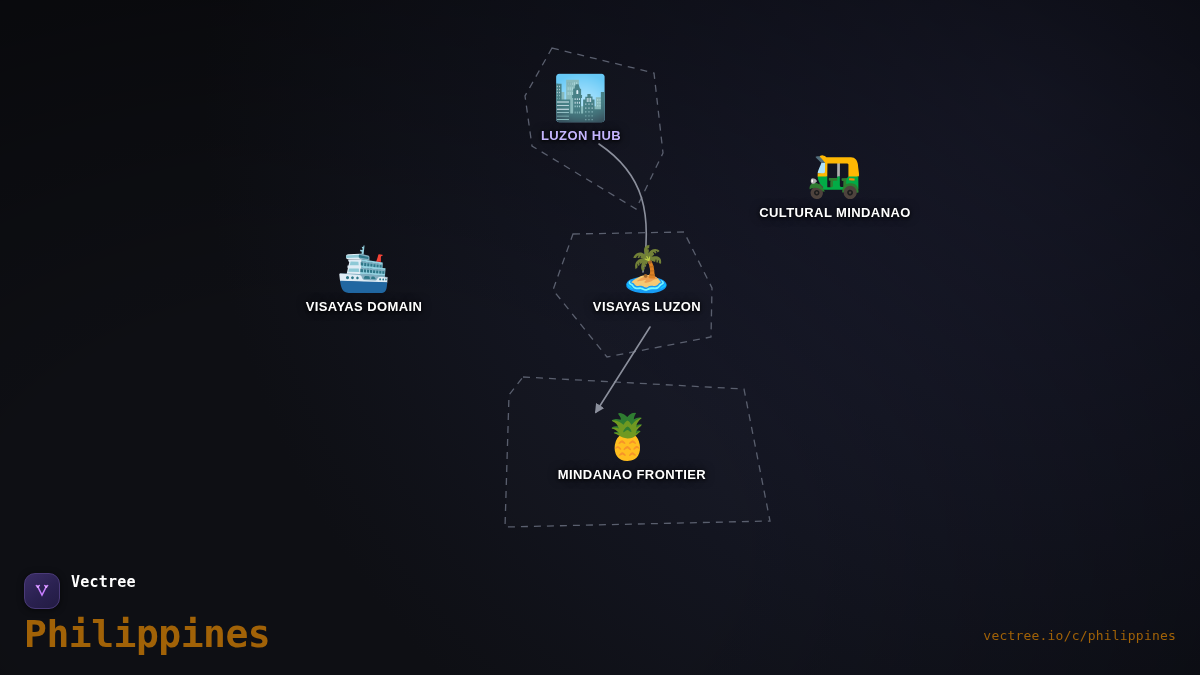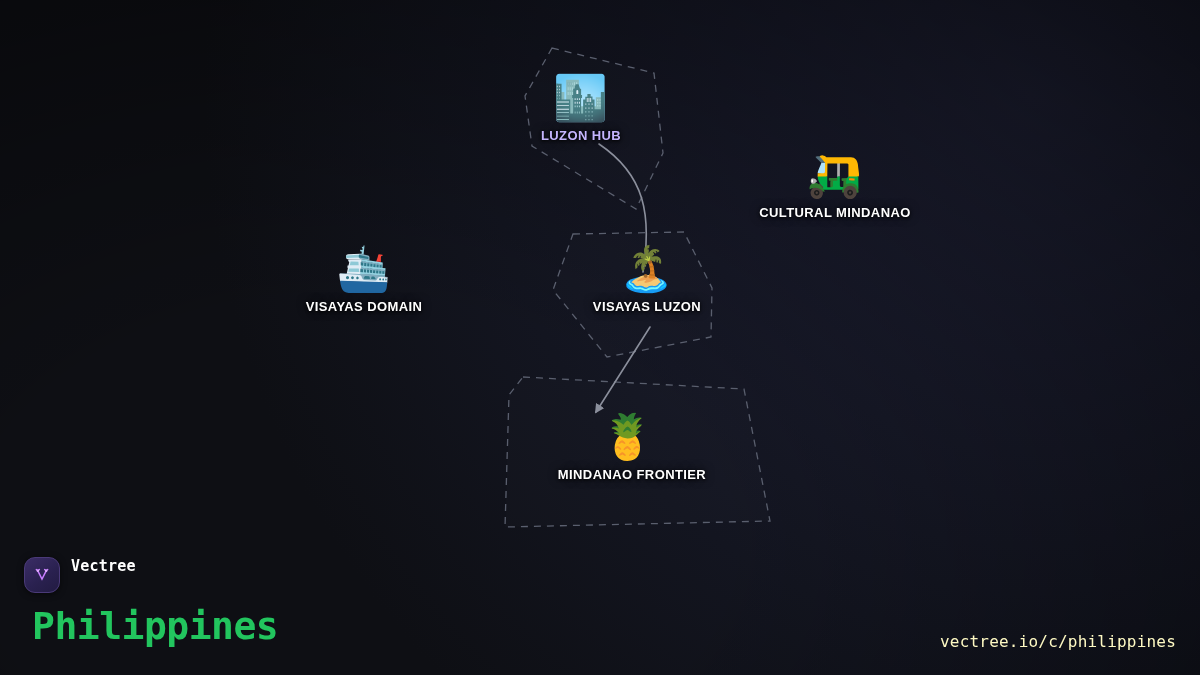--- a/index.html
+++ b/index.html
@@ -105,32 +105,32 @@
     font-family: "DejaVu Sans Mono", monospace;
     font-size: 15px;
     font-weight: 700;
     color: #ffffff;
     letter-spacing: 0.2px;
   }
   #page-title {
     font-family: "DejaVu Sans Mono", monospace;
     font-size: 38px;
     font-weight: 700;
-    color: #22c55e;
+    color: #a16207;
     letter-spacing: -0.5px;
     line-height: 1.05;
-    margin: 8px;
+    margin: 0;
   }
   #footer-url {
     position: absolute;
     right: 24px;
-    bottom: 24px;
+    bottom: 32px;
     font-family: "DejaVu Sans Mono", monospace;
-    font-size: 16px;
-    color: #fef9c3;
+    font-size: 13px;
+    color: #a16207;
     letter-spacing: 0.2px;
   }
 </style>
 </head>
 <body>
 
 <div id="stage">
 
   <div id="bg-glow"></div>
   <div id="bg-vignette"></div>

